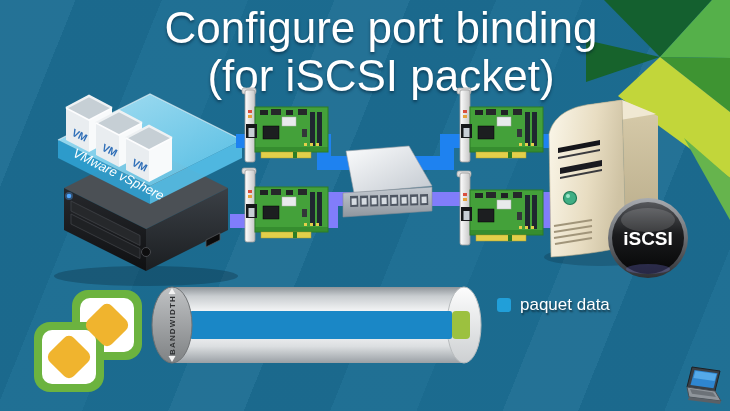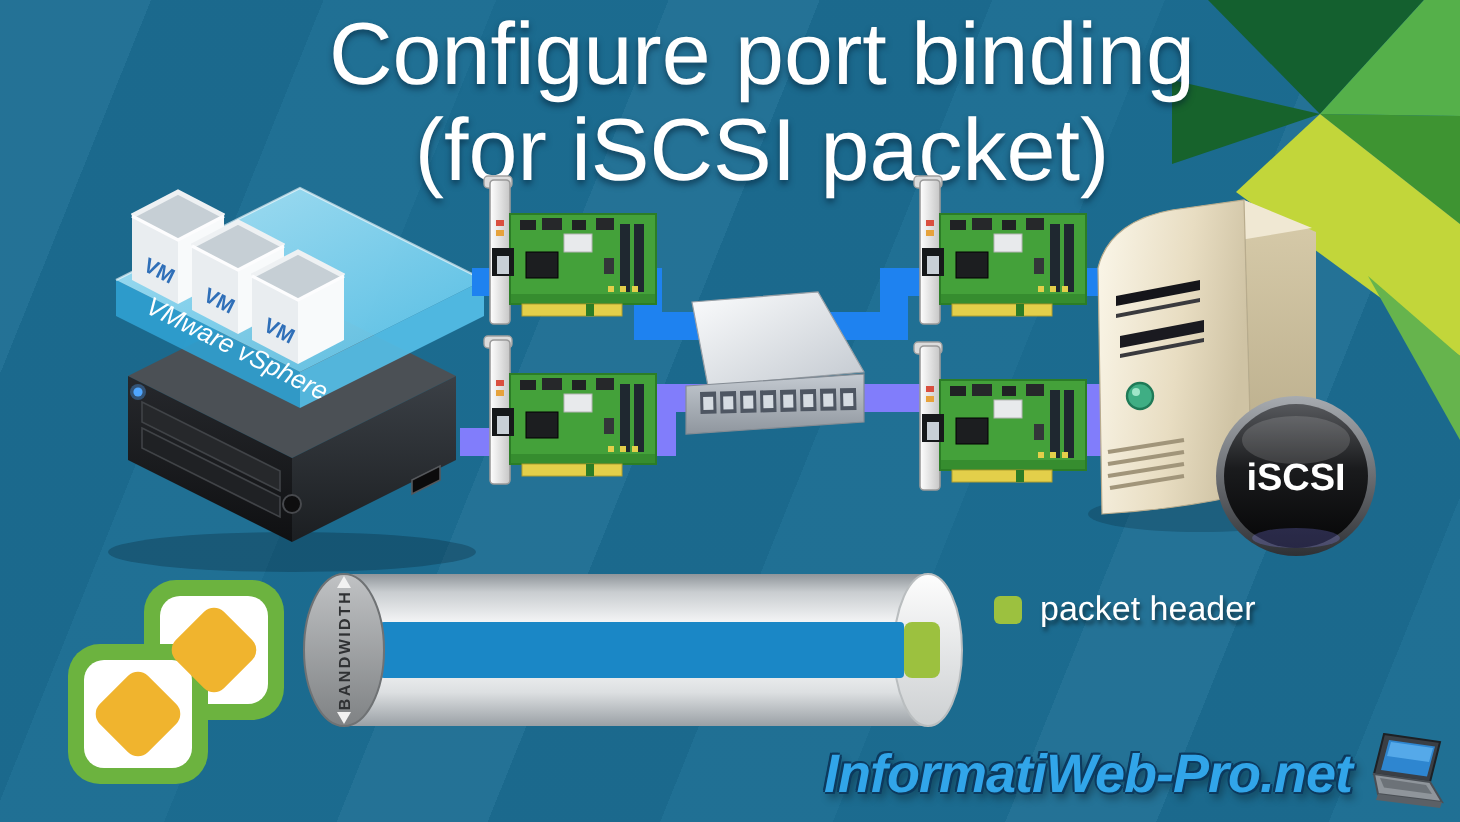--- a/index.html
+++ b/index.html
@@ -285,28 +285,27 @@
       <rect x="34" y="322" width="70" height="70" rx="16" fill="#6cb33f"></rect>
       <rect x="42" y="330" width="54" height="54" rx="10" fill="#ffffff"></rect>
       <rect x="-17" y="-17" width="34" height="34" rx="7" transform="translate(107,325) rotate(45)" fill="#f0b42e"></rect>
       <rect x="-17" y="-17" width="34" height="34" rx="7" transform="translate(69,357) rotate(45)" fill="#f0b42e"></rect>
     </g>
   </svg>
 
   <div class="legend">
     <div class="legend-row">
       <svg width="14" height="14">
-        <rect width="14" height="14" rx="3" fill="#9cc13f"></rect>
+        <rect width="14" height="14" rx="3" fill="#219fd9"></rect>
       </svg>
-      <span class="legend-label">packet header</span>
+      <span class="legend-label">paquet data</span>
     </div>
   </div>
 
   <div class="watermark">
-    <span class="watermark-text">InformatiWeb-Pro.net</span>
     <svg width="44" height="42" viewBox="0 0 44 42">
       <polygon points="12,2 40,6 35,26 7,22" fill="#3a3f45" stroke="#1d2024" stroke-width="1"></polygon>
       <polygon points="14.5,5 37.5,8.3 33.5,23.3 10.5,20" fill="#2e86d0"></polygon>
       <polygon points="15.5,6 36.5,9 34.5,16 13.5,13" fill="#5fb2ef" opacity="0.8"></polygon>
       <polygon points="7,22 35,26 41,36 9,32" fill="#8f959b" stroke="#4a4f55" stroke-width="1"></polygon>
       <polygon points="10,24 33,27.5 36,32 12,28.8" fill="#6c7278"></polygon>
       <polygon points="9,32 41,36 40,39 8,35" fill="#5b6066"></polygon>
     </svg>
   </div>
 

